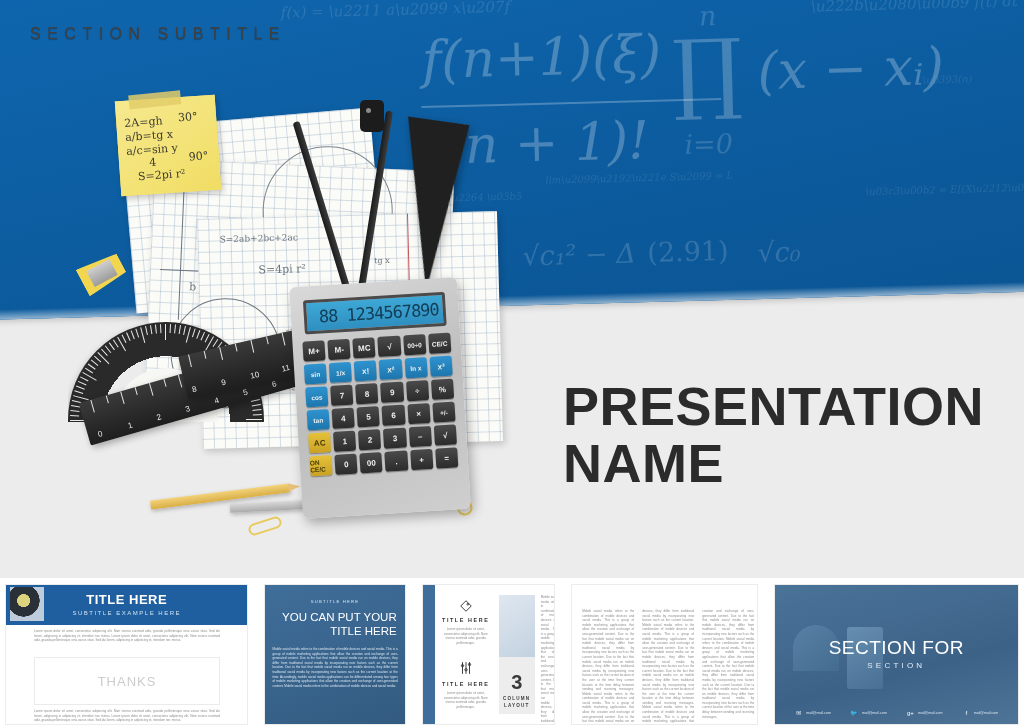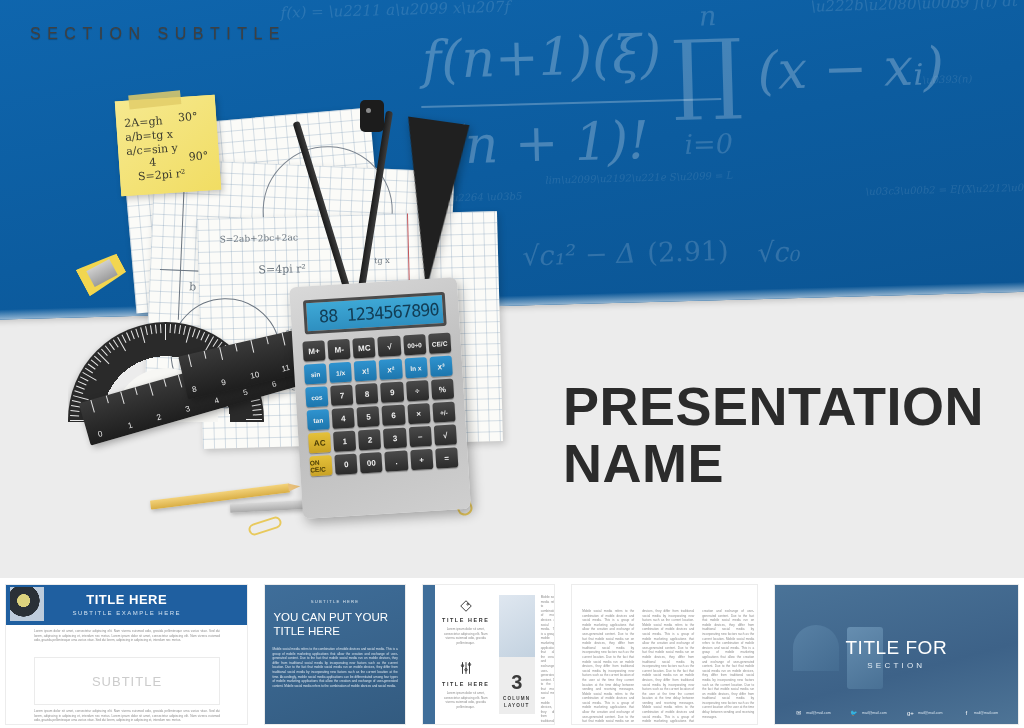--- a/index.html
+++ b/index.html
@@ -247,21 +247,21 @@
   .t1-pic{
     position:absolute; left:28px; top:72px; width:186px; height:48px;
     border:1px solid #ebebeb; color:#cccccc; font-size:13px;
     display:flex; align-items:center; justify-content:center; letter-spacing:1px;
   }
   .lorem{ color:#8d8d8d; font-size:3.1px; line-height:4.6px; text-align:justify; }
 
   
   .t2-bg{ position:absolute; inset:0; background:linear-gradient(160deg,#3f6e9a,#335b80); }
   .t2-sub{ position:absolute; top:14px; left:0; right:0; text-align:center; color:#dce7f0; font-size:4.2px; letter-spacing:1.2px;}
-  .t2-title{ position:absolute; top:25px; left:8px; right:8px; text-align:left; color:#ffffff; font-size:11.5px; line-height:14px;}
+  .t2-title{ position:absolute; top:25px; left:8px; right:8px; text-align:right; color:#ffffff; font-size:11.5px; line-height:14px;}
   .t2-body{ position:absolute; top:62px; left:7px; right:7px; color:#dbe6f0; font-size:3.1px; line-height:4.6px; text-align:justify;}
 
   
   .t3-left{ position:absolute; left:0; top:0; bottom:0; width:12px; background:#3f6e9a;}
   .t3-col{ position:absolute; top:10px; bottom:10px; }
   .t3-h{ font-size:5.4px; font-weight:bold; letter-spacing:1.6px; color:#333; text-align:center; }
   .t3-p{ font-size:3.1px; line-height:4.5px; color:#8d8d8d; text-align:center; margin-top:4px;}
   .t3-num{ position:absolute; left:0; right:0; text-align:center; font-size:20px; font-weight:bold; color:#3a3a3a;}
   .t3-numlbl{ position:absolute; left:0; right:0; text-align:center; font-size:4.6px; font-weight:bold; letter-spacing:1.2px; color:#3a3a3a; line-height:7px;}
 
@@ -533,21 +533,21 @@
 <div class="strip">
 
   <div class="thumb t1">
     <div class="t-inner">
       <div class="t1-head">
         <div style="position:absolute; left:4px; top:2px; width:34px; height:34px; background:radial-gradient(circle at 40% 40%, #f2e07a 0 22%, #2b2b2b 23% 55%, #cfd8e2 56% 100%); opacity:.9;"></div>
         <div class="t1-title">TITLE HERE</div>
         <div class="t1-sub">SUBTITLE EXAMPLE HERE</div>
       </div>
       <div class="lorem" style="position:absolute; left:28px; top:44px; width:186px;">Lorem ipsum dolor sit amet, consectetur adipiscing elit. Nam viverra euismod odio, gravida pellentesque urna varius vitae. Sed dui lorem, adipiscing in adipiscing et, interdum nec metus. Lorem ipsum dolor sit amet, consectetur adipiscing elit. Nam viverra euismod odio, gravida pellentesque urna varius vitae. Sed dui lorem, adipiscing in adipiscing et, interdum nec metus.</div>
-      <div class="t1-pic">SUBTITLE</div>
+      <div class="t1-pic">THANKS</div>
       <div class="lorem" style="position:absolute; left:28px; top:124px; width:186px;">Lorem ipsum dolor sit amet, consectetur adipiscing elit. Nam viverra euismod odio, gravida pellentesque urna varius vitae. Sed dui lorem, adipiscing in adipiscing et, interdum nec metus. Lorem ipsum dolor sit amet, consectetur adipiscing elit. Nam viverra euismod odio, gravida pellentesque urna varius vitae. Sed dui lorem, adipiscing in adipiscing et, interdum nec metus.</div>
     </div>
   </div>
 
   <div class="thumb t2">
     <div class="t-inner">
       <div class="t2-bg"></div>
       <div class="t2-sub">SUBTITLE HERE</div>
       <div class="t2-title">YOU CAN PUT YOUR TITLE HERE</div>
       <div class="t2-body">Mobile social media refers to the combination of mobile devices and social media. This is a group of mobile marketing applications that allow the creation and exchange of user-generated content. Due to the fact that mobile social media run on mobile devices, they differ from traditional social media by incorporating new factors such as the current location. Due to the fact that mobile social media run on mobile devices, they differ from traditional social media by incorporating new factors such as the current location at the time. Accordingly, mobile social media applications can be differentiated among four types of mobile marketing applications that allow the creation and exchange of user-generated content. Mobile social media refers to the combination of mobile devices and social media.</div>
@@ -596,21 +596,21 @@
       <div class="t4-col" style="left:130px; width:52px;">creation and exchange of user-generated content. Due to the fact that mobile social media run on mobile devices, they differ from traditional social media by incorporating new factors such as the current location. Mobile social media refers to the combination of mobile devices and social media. This is a group of mobile marketing applications that allow the creation and exchange of user-generated content. Due to the fact that mobile social media run on mobile devices, they differ from traditional social media by incorporating new factors such as the current location. Due to the fact that mobile social media run on mobile devices, they differ from traditional social media by incorporating new factors such as the current location of the user at the time delay between sending and receiving messages.</div>
     </div>
   </div>
 
   <div class="thumb t5">
     <div class="t-inner">
       <div style="position:absolute; inset:0; background:linear-gradient(165deg,#49719a 0%, #3f6casd 0%, #3c6288 100%);"></div>
       <div style="position:absolute; inset:0; background:linear-gradient(165deg,#4a7398 0%, #3d6288 60%, #4e7496 100%);"></div>
       <div style="position:absolute; left:18px; top:40px; width:46px; height:46px; background:linear-gradient(140deg,#5b84a8,#456d92); border-radius:50% 50% 0 0; opacity:.85;"></div>
       <div style="position:absolute; left:72px; top:42px; width:36px; height:62px; background:linear-gradient(150deg,#6a92b4,#4a7296); border-radius:3px; opacity:.9;"></div>
-      <div class="t5-thanks">TITLE FOR</div>
+      <div class="t5-thanks">SECTION FOR</div>
       <div class="t5-watch">SECTION</div>
       <div class="t5-social">
           <div class="soc">
             <span class="ic">✉</span>
             <span>mail@mail.com</span>
           </div>
           <div class="soc">
             <span class="ic">🐦</span>
             <span>mail@mail.com</span>
           </div>

